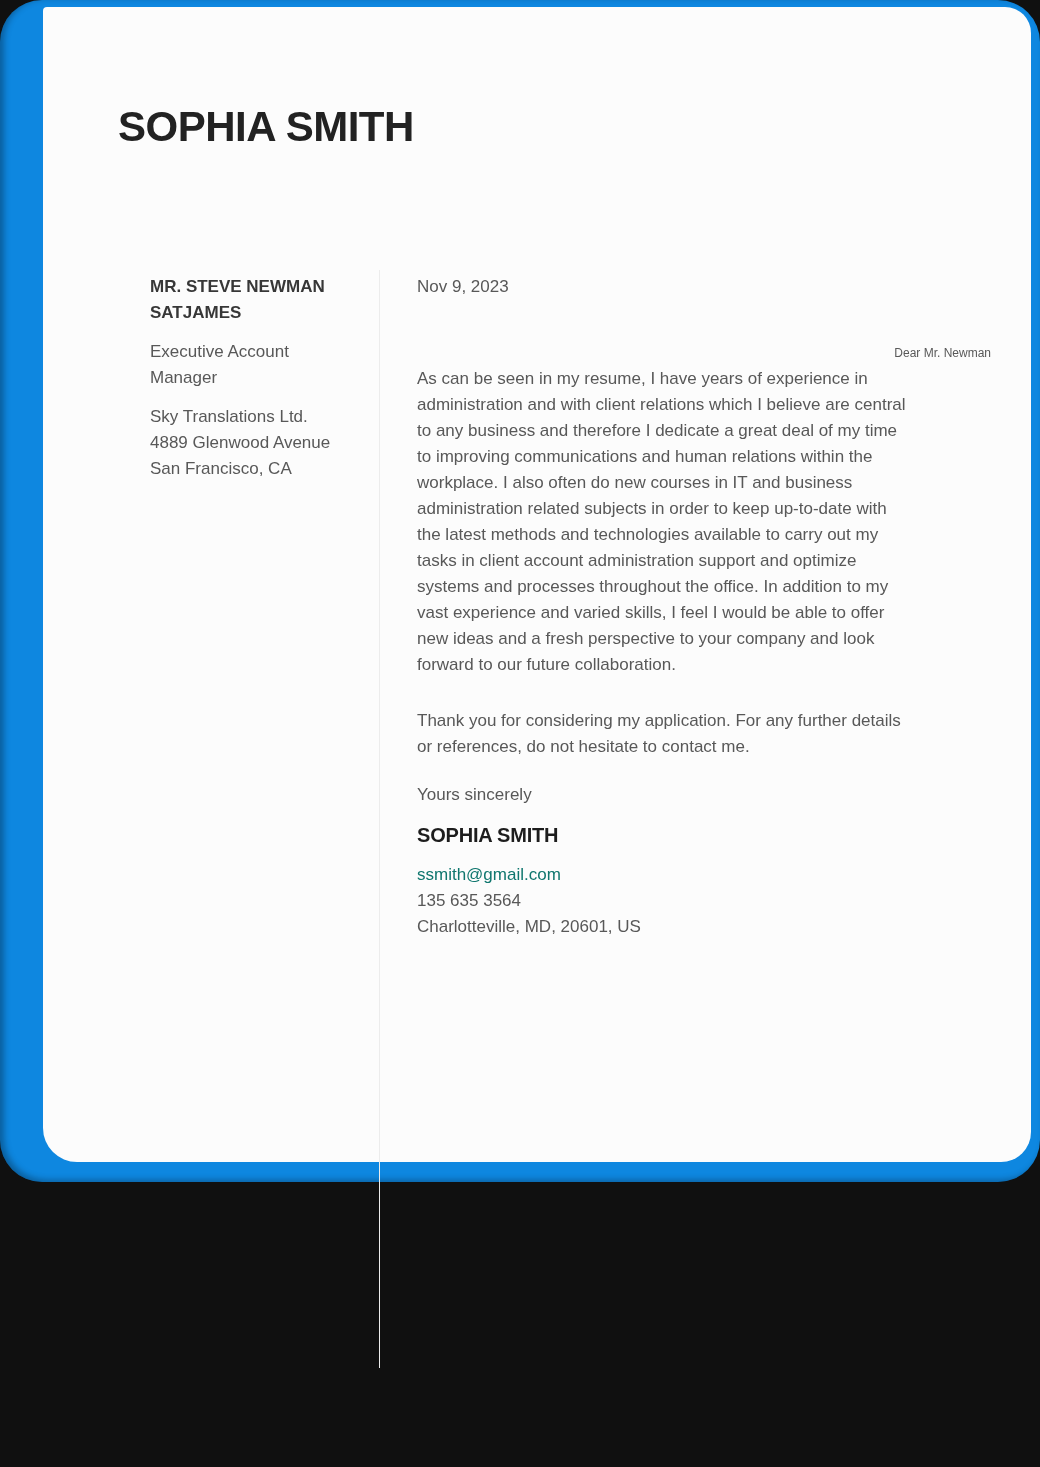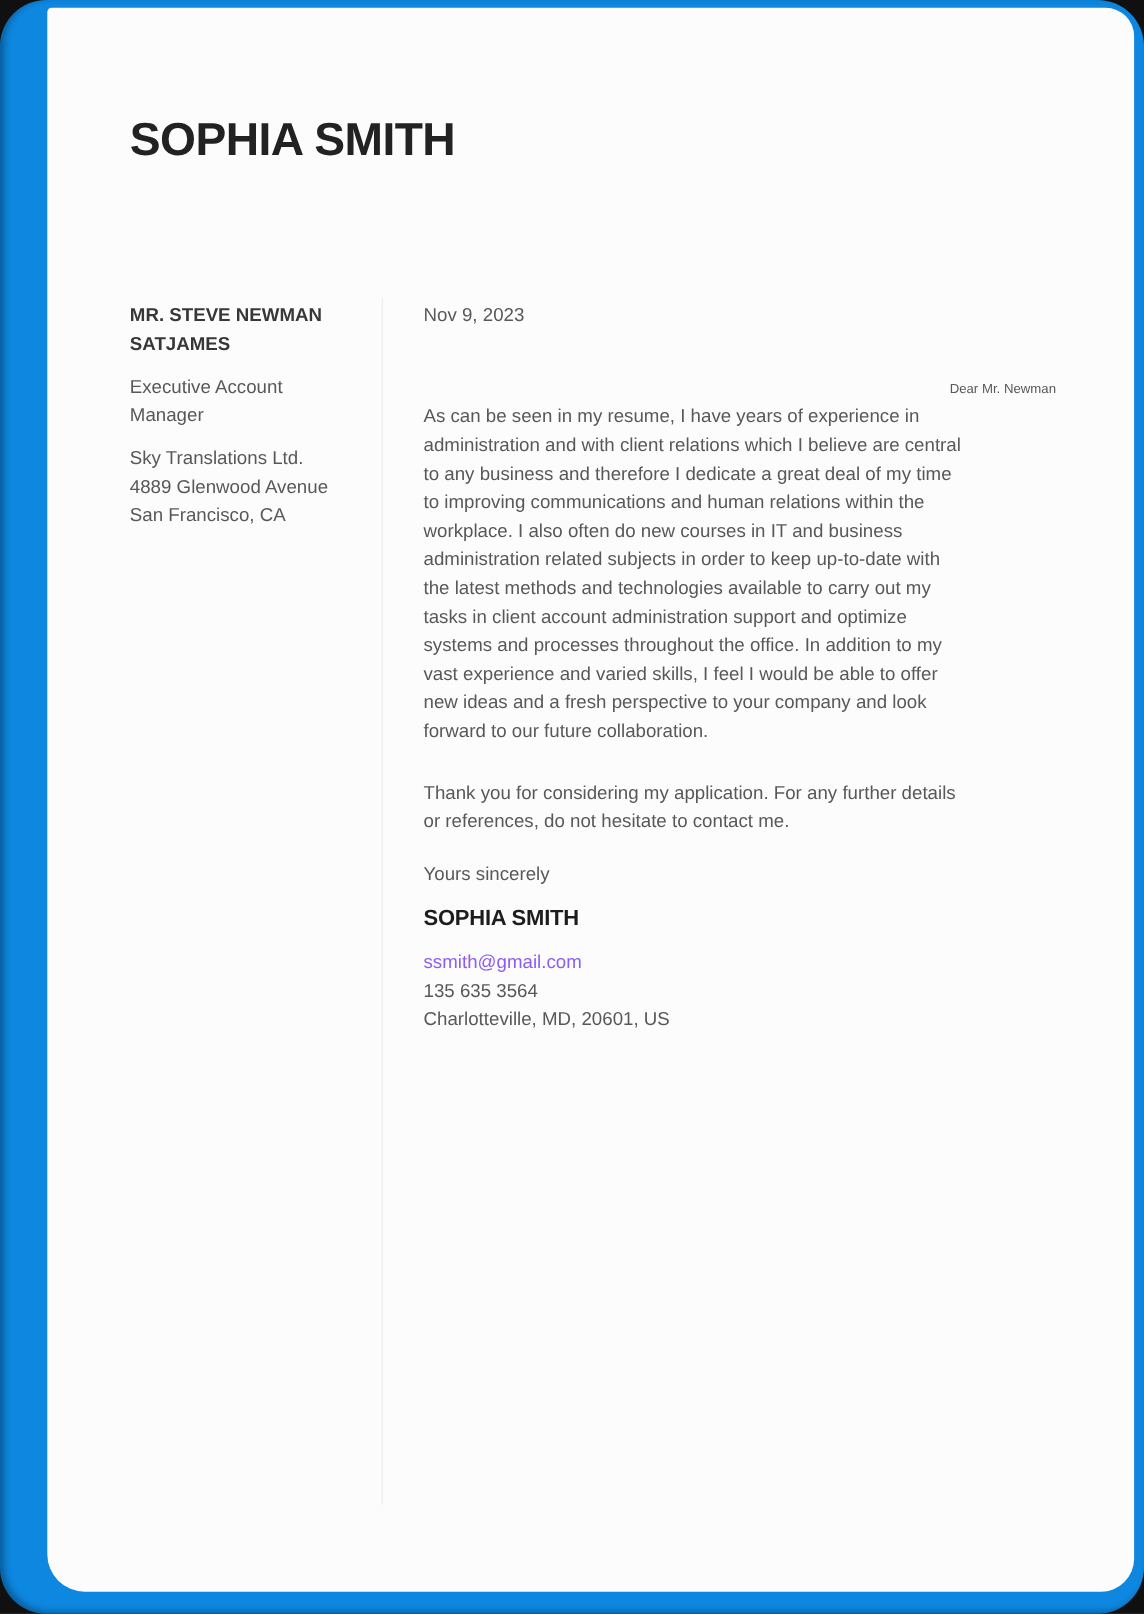--- a/index.html
+++ b/index.html
@@ -13,21 +13,21 @@
   * { margin: 0; padding: 0; box-sizing: border-box; }
   html, body {
     width: 1040px; height: 1467px;
     font-family: "Liberation Sans", sans-serif;
     background: var(--outer-bg);
     overflow: hidden;
   }
   .frame {
     position: absolute;
     left: 0; top: 0;
-    width: 1040px; height: 1467px;
+    width: 1040px; height: 1182px;
     background: var(--accent);
     border-radius: 42px;
     box-shadow: inset 4px -2px 6px rgba(0,0,0,0.30);
   }
   .page {
     position: absolute;
     left: 43px; top: 7px; right: 9px; bottom: 20px;
     background: var(--page-bg);
     border-radius: 4px 26px 30px 34px;
   }
@@ -45,20 +45,21 @@
     left: 75px; top: 263px; right: 40px;
     height: 1098px;
     display: flex;
     align-items: stretch;
   }
   .left-col {
     width: 230px;
     flex: 0 0 230px;
     border-right: 1px solid var(--divider);
     padding-top: 4px;
+    margin-left: 32px;
   }
   .right-col {
     flex: 1 1 auto;
     padding-left: 37px;
     padding-top: 4px;
     max-width: 612px;
   }
   .pre { white-space: pre-line; }
   .recipient-name {
     font-size: 17px; line-height: 26px;
@@ -94,21 +95,21 @@
     margin-bottom: 13px;
   }
   .signature {
     font-size: 20px; line-height: 28px;
     font-weight: bold;
     color: #1d1d1d;
     letter-spacing: -0.2px;
     margin-bottom: 13px;
   }
   .contact { font-size: 17px; line-height: 26px; color: var(--text-body); }
-  .contact .email { color: #8b5cf6; }
+  .contact .email { color: #0f766e; }
 </style>
 </head>
 <body>
 
 <div class="frame">
   <div class="page">
 
     <h1 class="page-title">SOPHIA SMITH</h1>
 
     <div class="columns">

